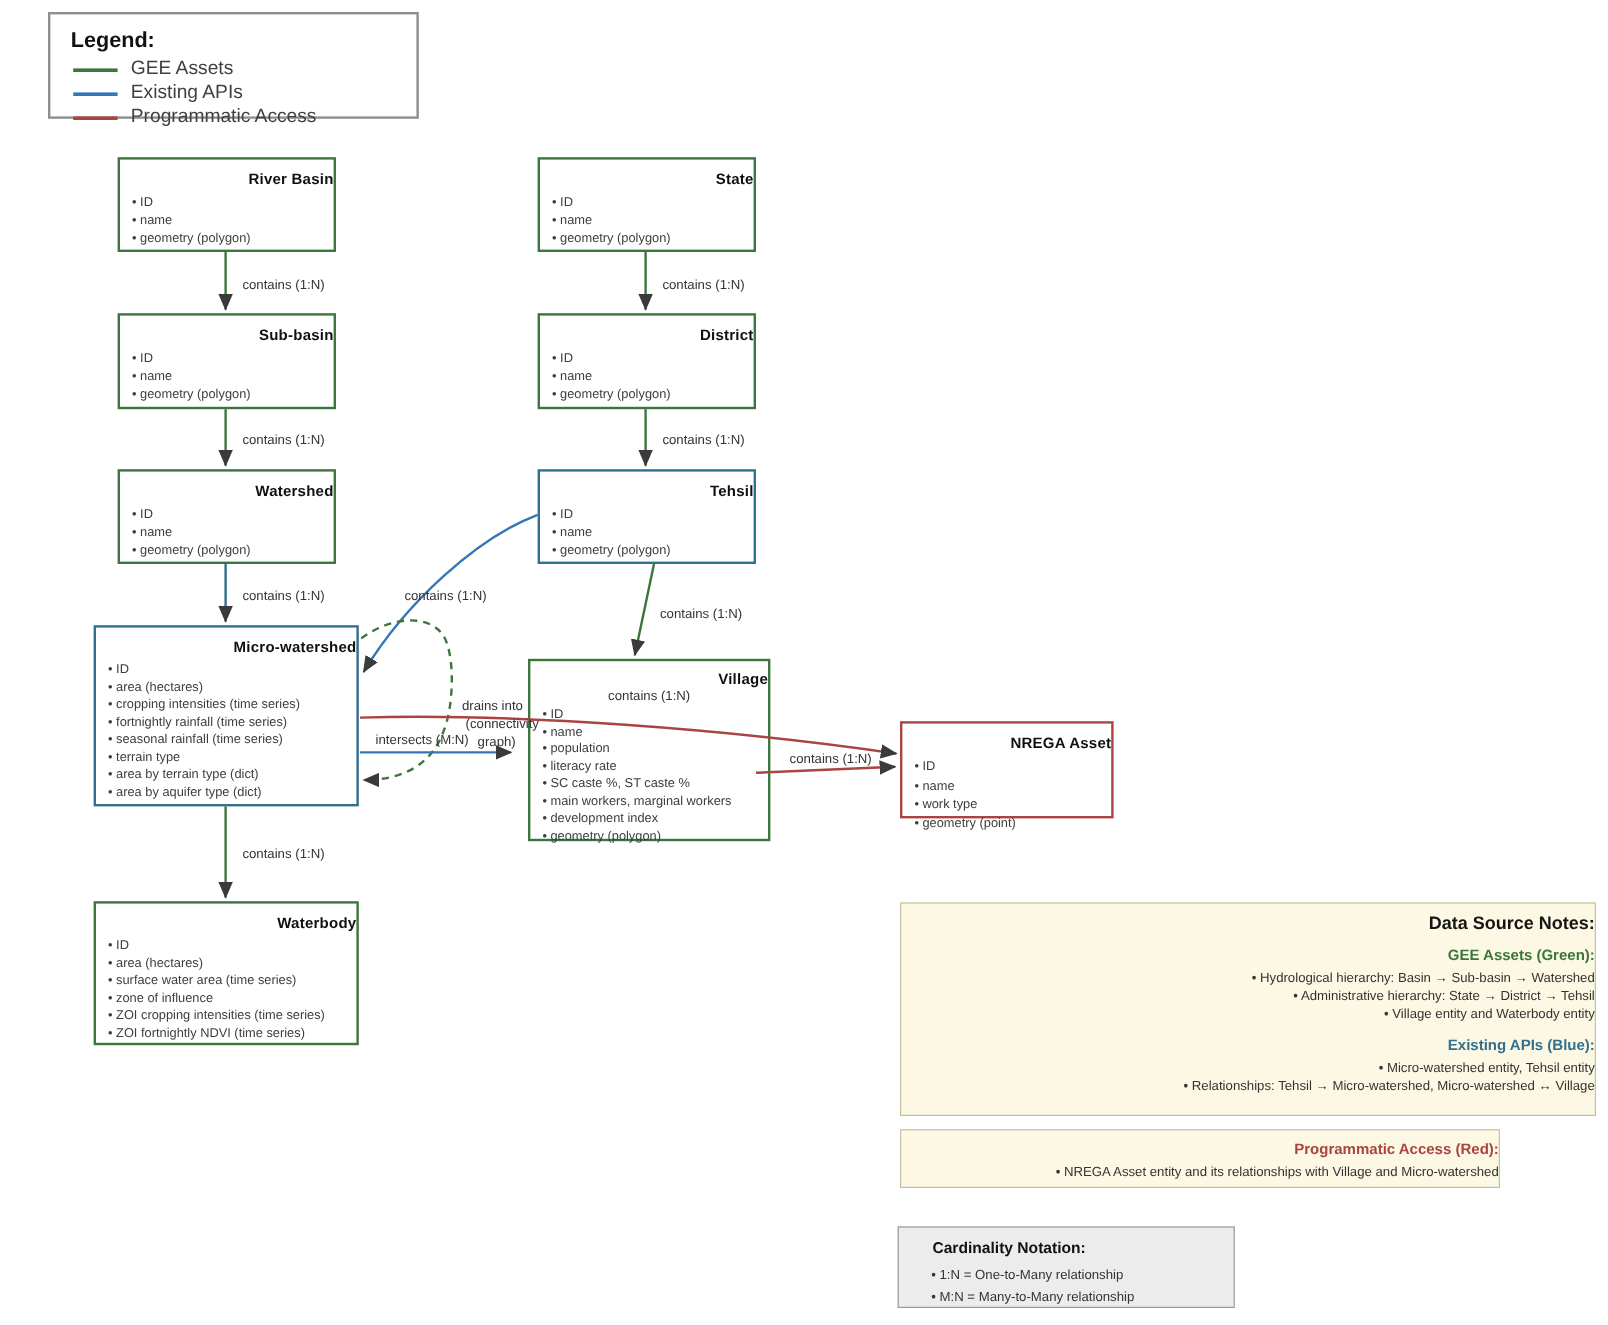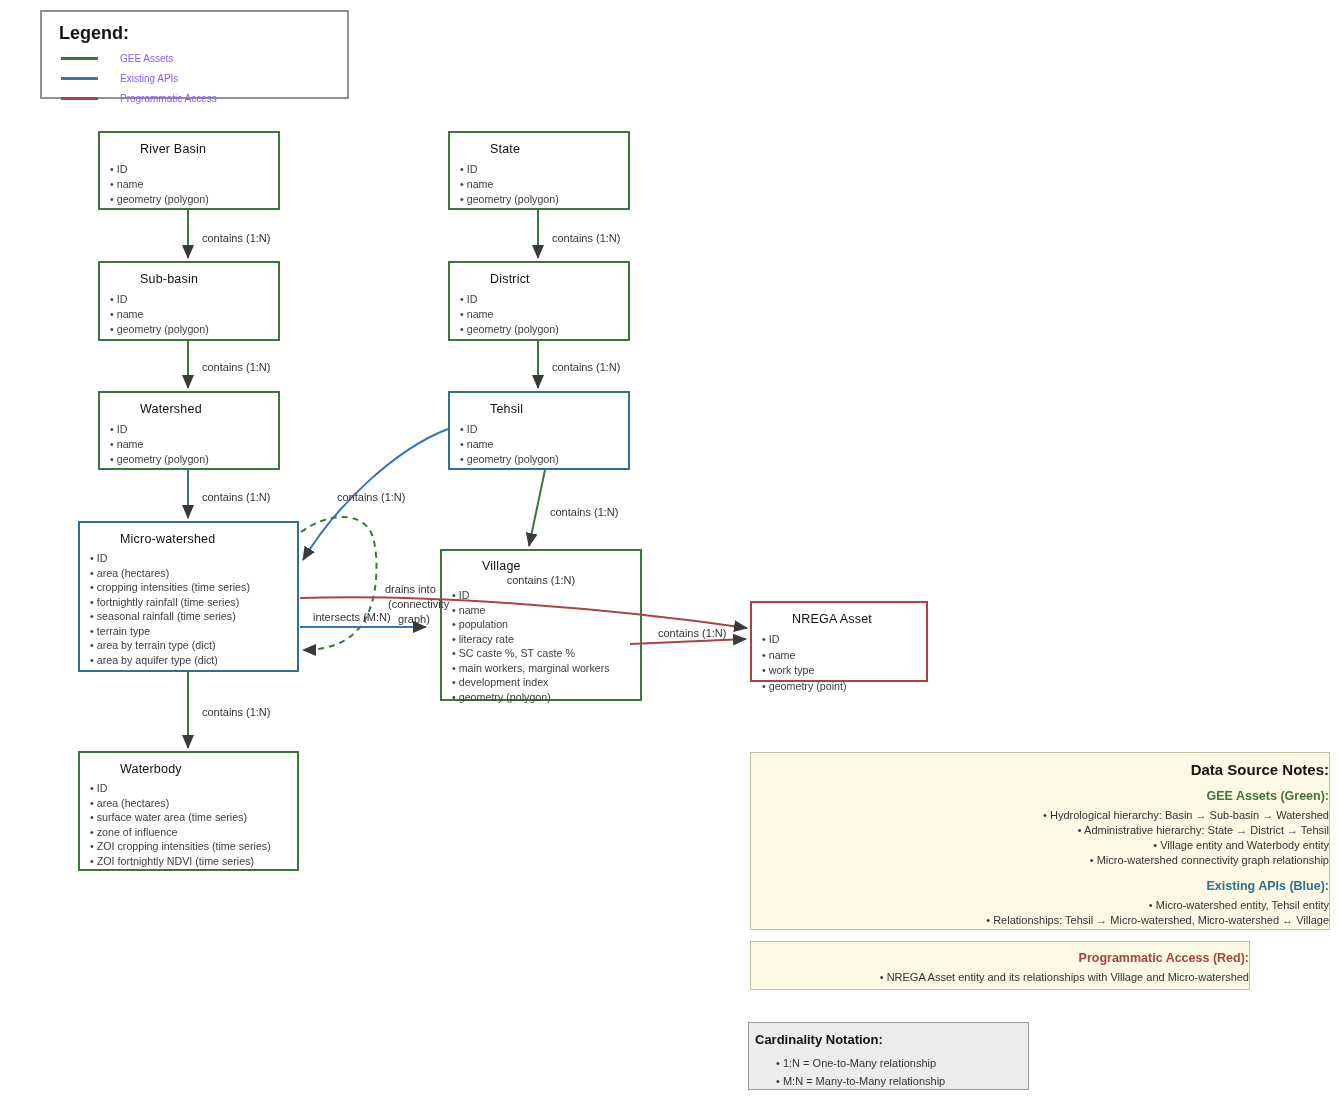--- a/index.html
+++ b/index.html
@@ -3,21 +3,21 @@
 <meta charset="utf-8">
 <style>
   html,body{margin:0;padding:0;background:#ffffff;}
   .canvas{position:relative;width:1340px;height:1104px;background:#ffffff;
           font-family:"Liberation Sans", sans-serif;overflow:hidden;}
 
   
   .ebox{position:absolute;background:#ffffff;border:2px solid #3c763d;box-sizing:border-box;z-index:1;}
   .ebox.blue{border-color:#31708f;}
   .ebox.red{border-color:#a94442;}
-  .etitle{text-align:left;font-weight:normal;font-size:12.5px;color:#101010;padding-top:9px;letter-spacing:.2px;padding-left:40px;}
+  .etitle{text-align:right;font-weight:bold;font-size:12.5px;color:#101010;padding-top:9px;letter-spacing:.2px;}
   .esub{text-align:center;font-size:11px;color:#333;margin-top:1px;}
   .eattrs{padding:6px 6px 0 10px;font-size:10.7px;color:#3d3d3d;}
   .attr{line-height:15px;white-space:nowrap;}
   .attr::before{content:"• ";}
   .tight .attr{line-height:14.5px;}
   .loose .attr{line-height:15.5px;}
   .overflowbox{overflow:visible;}
 
   
   .elabel{position:absolute;font-size:11px;color:#333;white-space:nowrap;z-index:3;}
@@ -27,36 +27,36 @@
 
   
   .legend{position:absolute;left:40px;top:10px;width:309px;height:89px;border:2px solid #8f8f8f;
           background:#fff;box-sizing:border-box;z-index:1;}
   .legend-title{font-weight:bold;font-size:18px;color:#111;margin:11px 0 4px 17px;}
   .legend-row{display:flex;align-items:center;height:20px;margin-left:19px;}
   .legend-swatch{width:37px;height:3px;margin-right:11px;}
   .sw-green{background:#3c763d;}
   .sw-blue{background:#3377b6;}
   .sw-red{background:#a94442;}
-  .legend-label{font-size:10px;color:#8b5cf6;margin-left:11px;}
+  .legend-label{font-size:16px;color:#404040;}
 
   
   .notebox{position:absolute;background:#fcf8e3;border:1px solid #c6bfa4;box-sizing:border-box;z-index:1;text-align:right;}
   .notes-title{font-size:15px;font-weight:bold;color:#151515;margin:8px 0 2px 12px;}
   .nheading{font-size:12.5px;font-weight:bold;margin:11px 0 5px 21px;}
   .nh-green{color:#3c763d;}
   .nh-blue{color:#31708f;}
   .nh-red{color:#a94442;}
   .note-list{margin-left:42px;}
   .note-li{font-size:11px;color:#333;line-height:15px;white-space:nowrap;}
   .note-li::before{content:"• ";}
 
   
   .graybox{position:absolute;background:#ececec;border:1px solid #9a9a9a;box-sizing:border-box;z-index:1;}
-  .card-title{font-size:13px;font-weight:bold;color:#111;margin:9px 0 7px 6px;}
+  .card-title{font-size:13px;font-weight:bold;color:#111;margin:9px 0 7px 28px;}
   .card-list{margin-left:27px;}
   .card-list .note-li{line-height:18px;}
 </style>
 </head>
 <body>
 
 <div class="canvas">
 
   <div class="legend">
     <div class="legend-title">Legend:</div>
@@ -205,21 +205,20 @@
   <span class="elabel" style="left:398px;top:613px">graph)</span>
   <span class="elabel" style="left:658px;top:627px">contains (1:N)</span>
 
   <div class="notebox" style="left:750px;top:752px;width:580px;height:178px">
     <div class="notes-title">Data Source Notes:</div>
     <div class="nheading nh-green">GEE Assets (Green):</div>
     <div class="note-list">
         <div class="note-li">Hydrological hierarchy: Basin → Sub-basin → Watershed</div>
         <div class="note-li">Administrative hierarchy: State → District → Tehsil</div>
         <div class="note-li">Village entity and Waterbody entity</div>
-        <div class="note-li">Micro-watershed connectivity graph relationship</div>
       </div>
     <div class="nheading nh-blue">Existing APIs (Blue):</div>
     <div class="note-list">
         <div class="note-li">Micro-watershed entity, Tehsil entity</div>
         <div class="note-li">Relationships: Tehsil → Micro-watershed, Micro-watershed ↔ Village</div>
       </div>
   </div>
 
   <div class="notebox" style="left:750px;top:941px;width:500px;height:49px">
     <div class="nheading nh-red" style="margin-top:9px;margin-left:18px">Programmatic Access (Red):</div>

